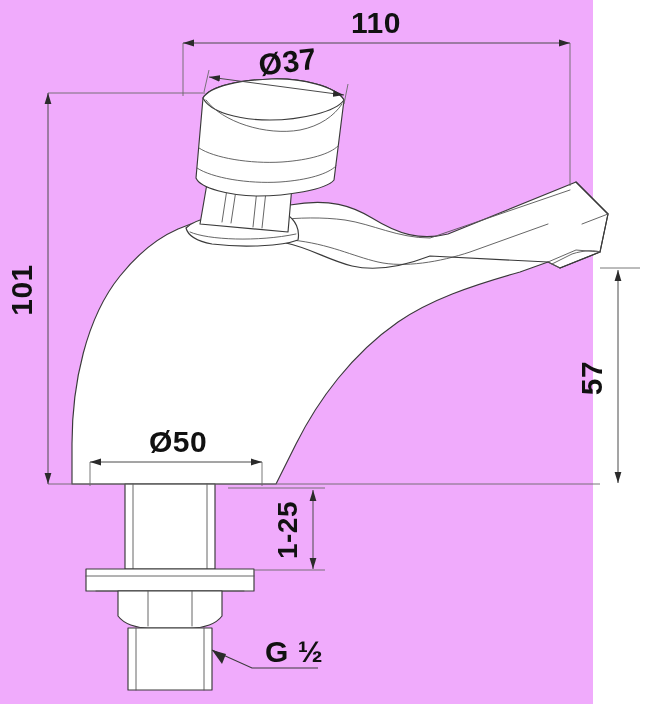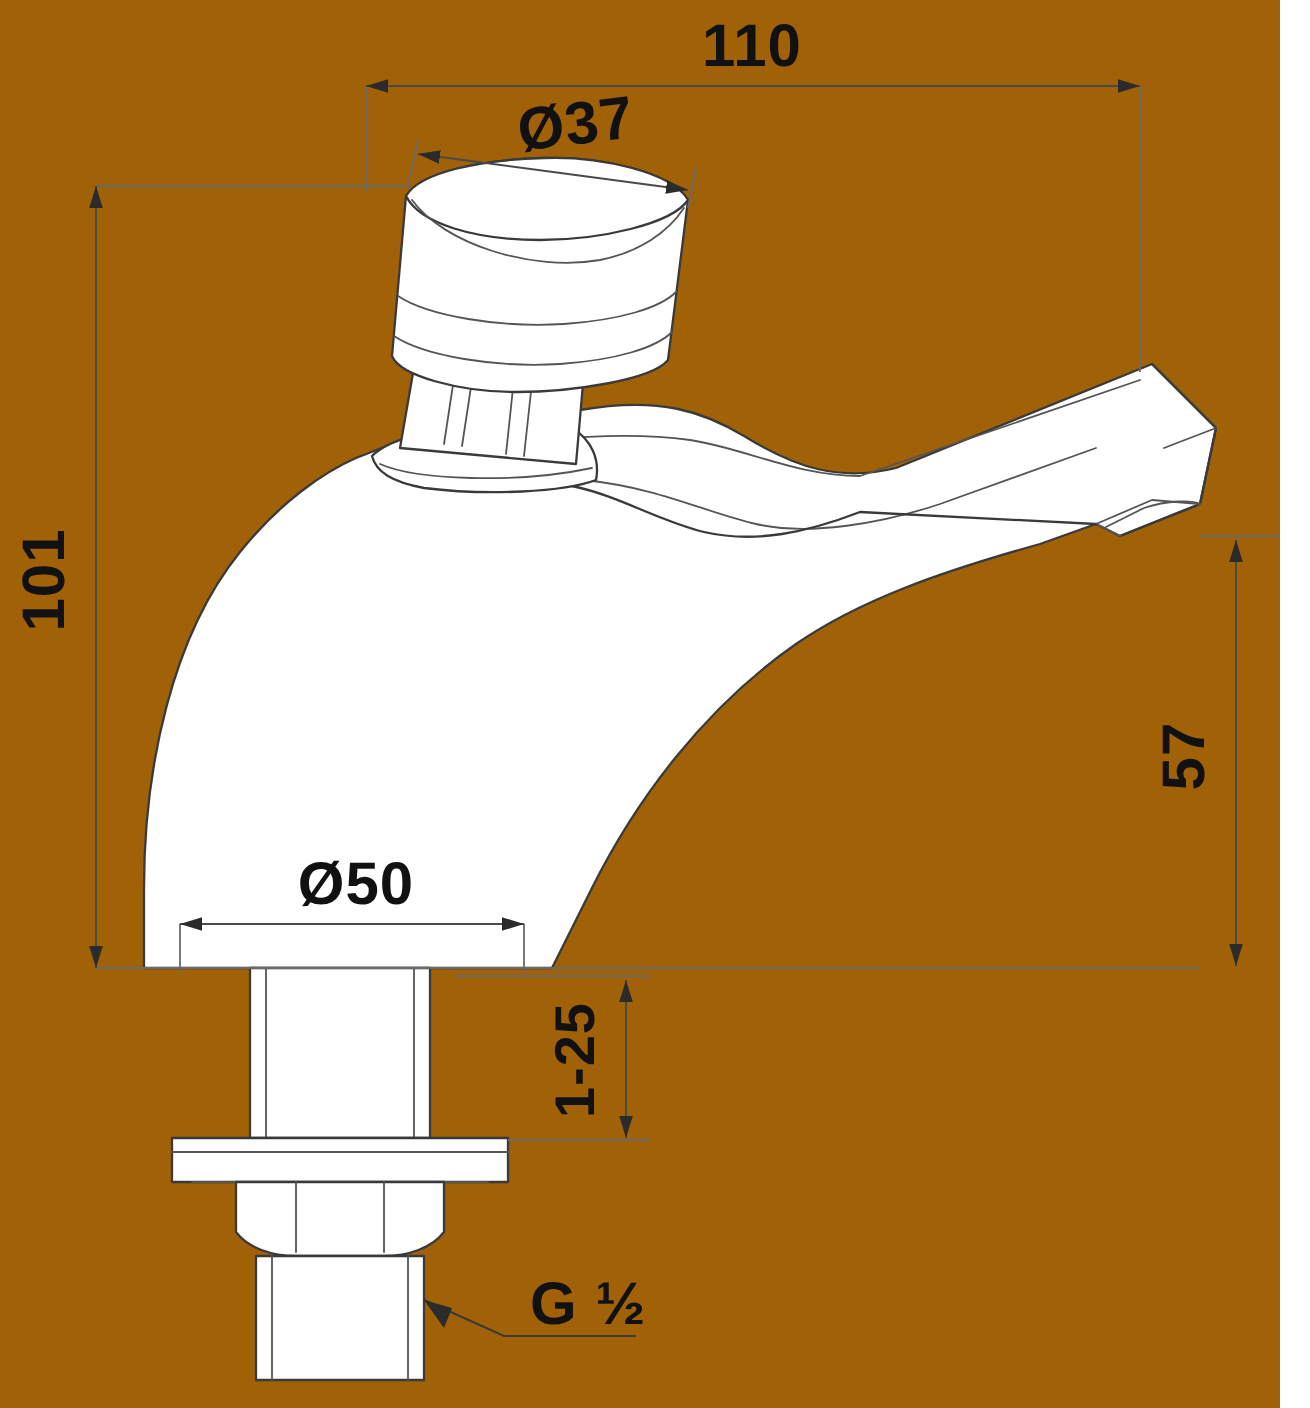--- a/index.html
+++ b/index.html
@@ -8,23 +8,23 @@
     background: #ffffff;
   }
   body {
     width: 655px;
     height: 704px;
     font-family: "Liberation Sans", sans-serif;
     overflow: hidden;
   }
   #drawing-root {
     position: relative;
-    width: 640px;
+    width: 593px;
     height: 704px;
-    background: #a16207;
+    background: #f0abfc;
   }
   svg.cad {
     display: block;
     width: 655px;
     height: 704px;
   }
   
   .outline {
     fill: none;
     stroke: #3a3a3a;

